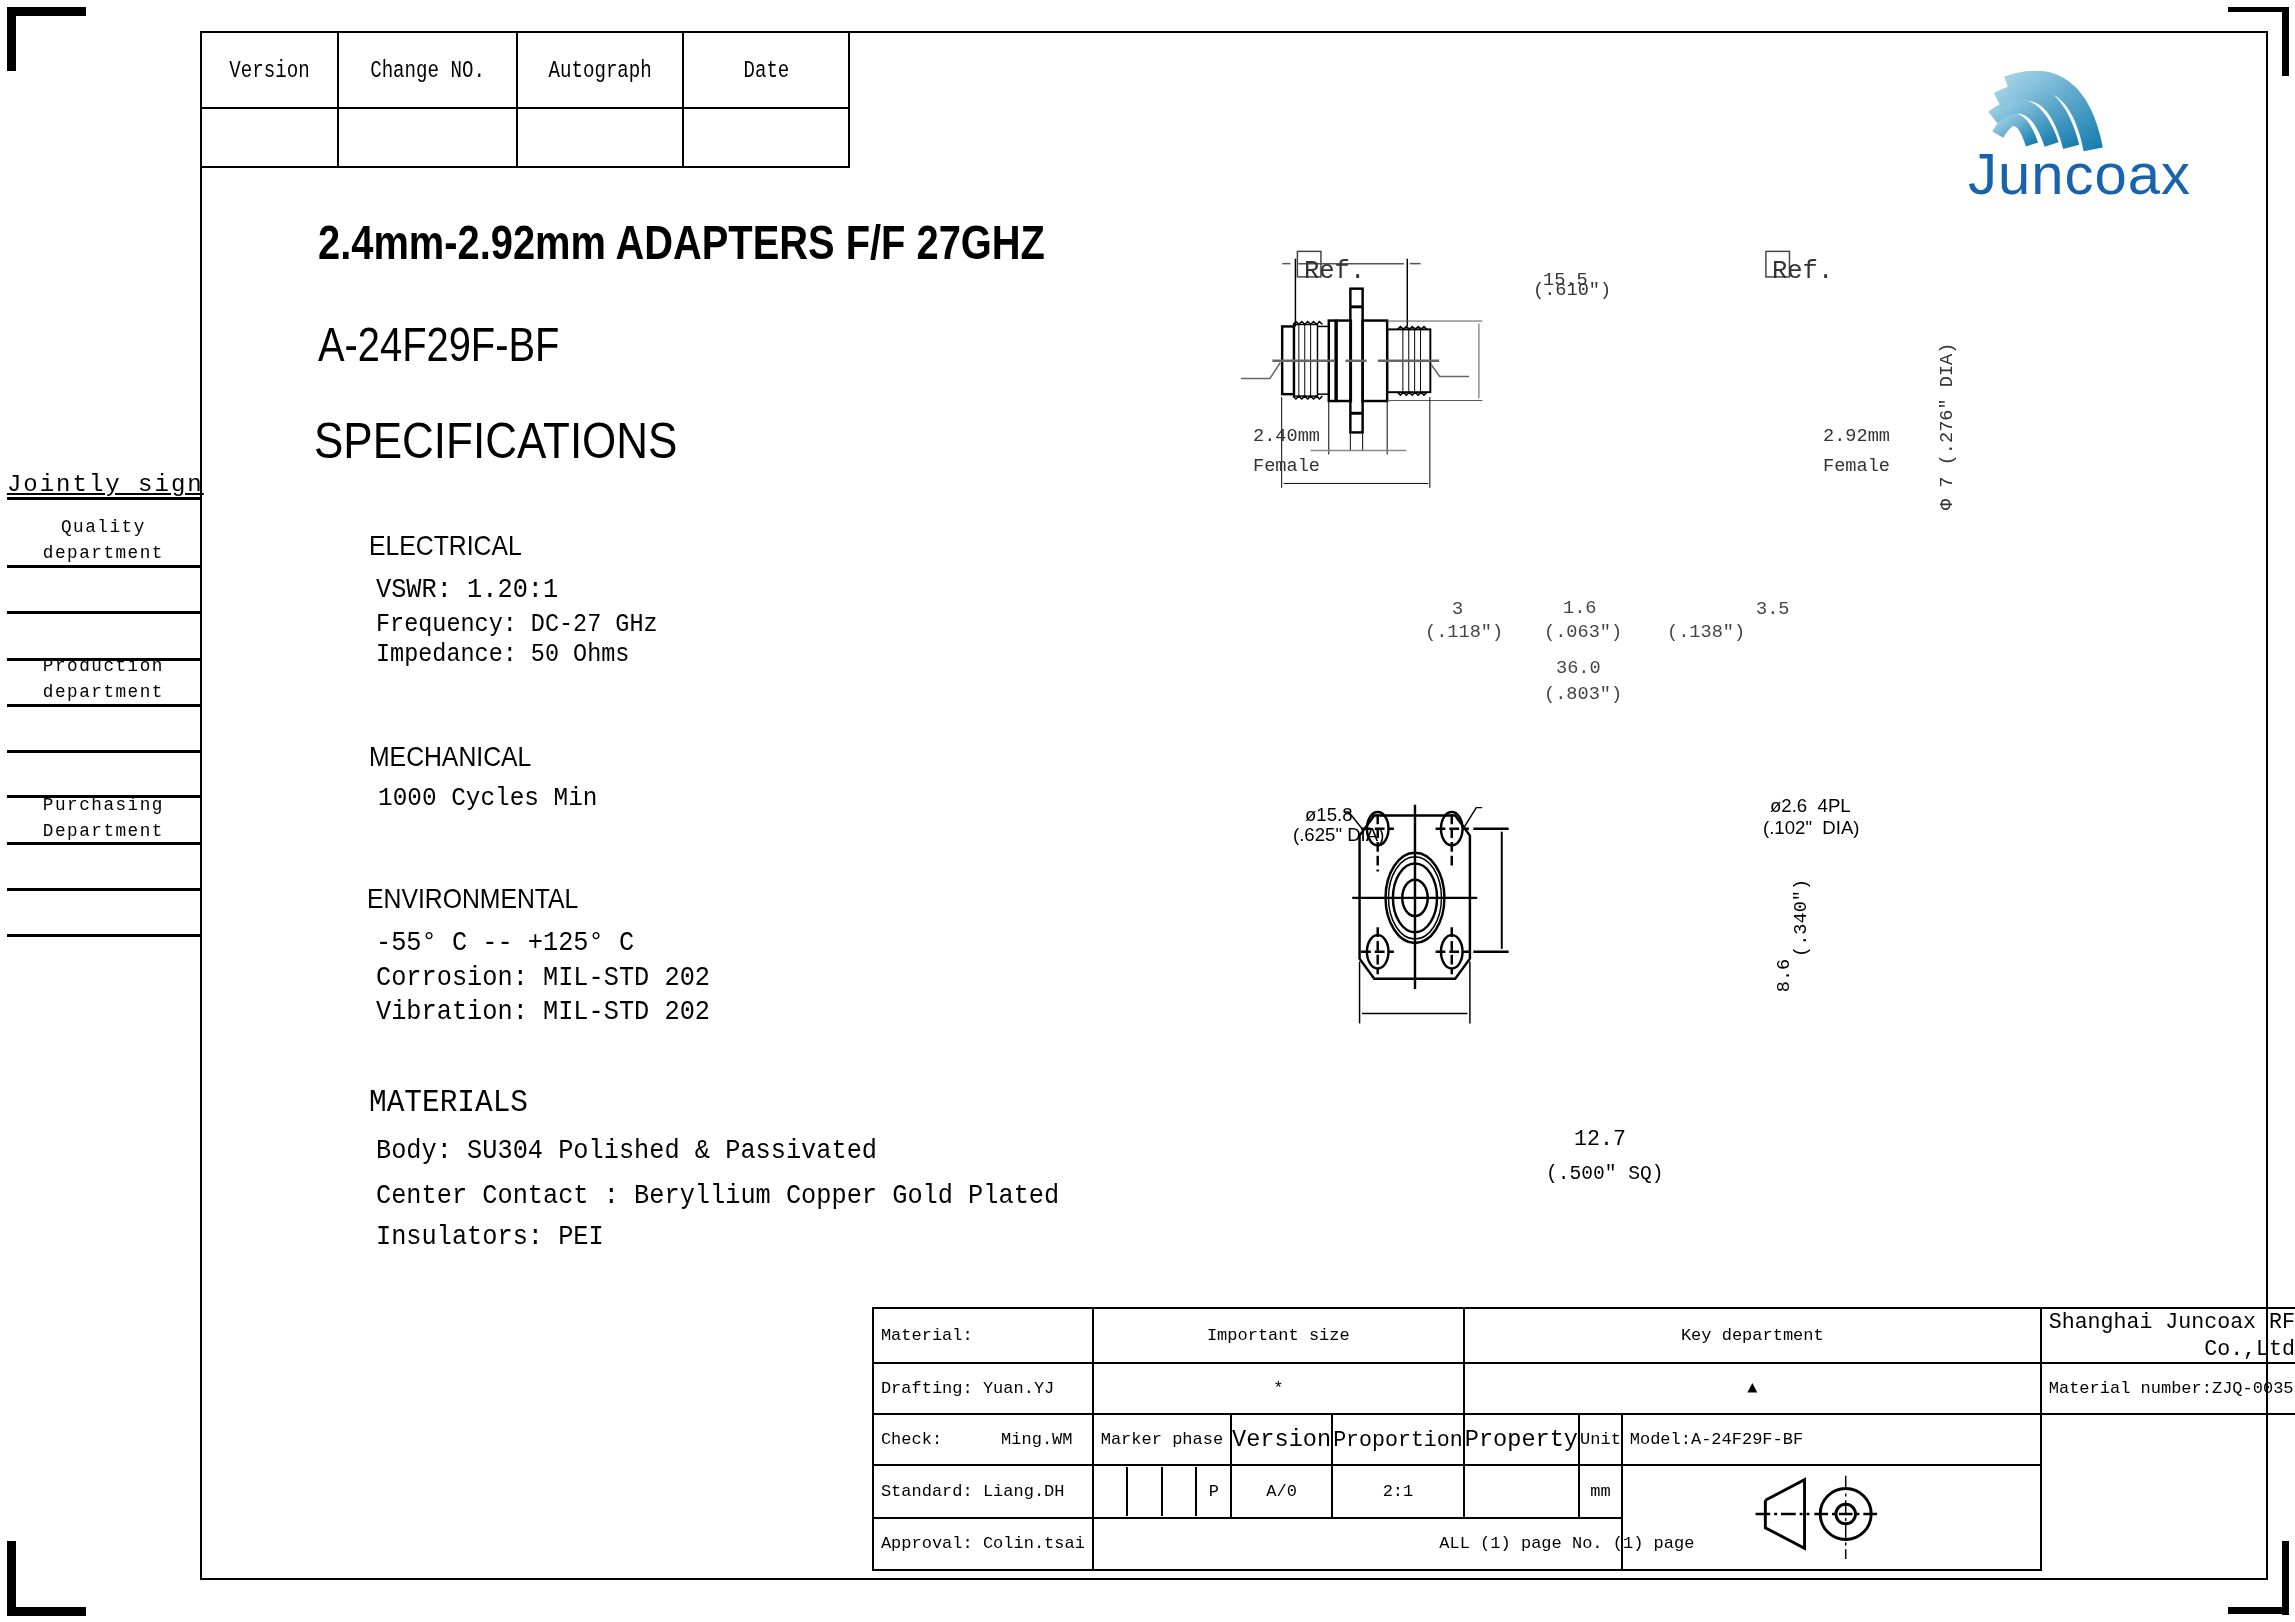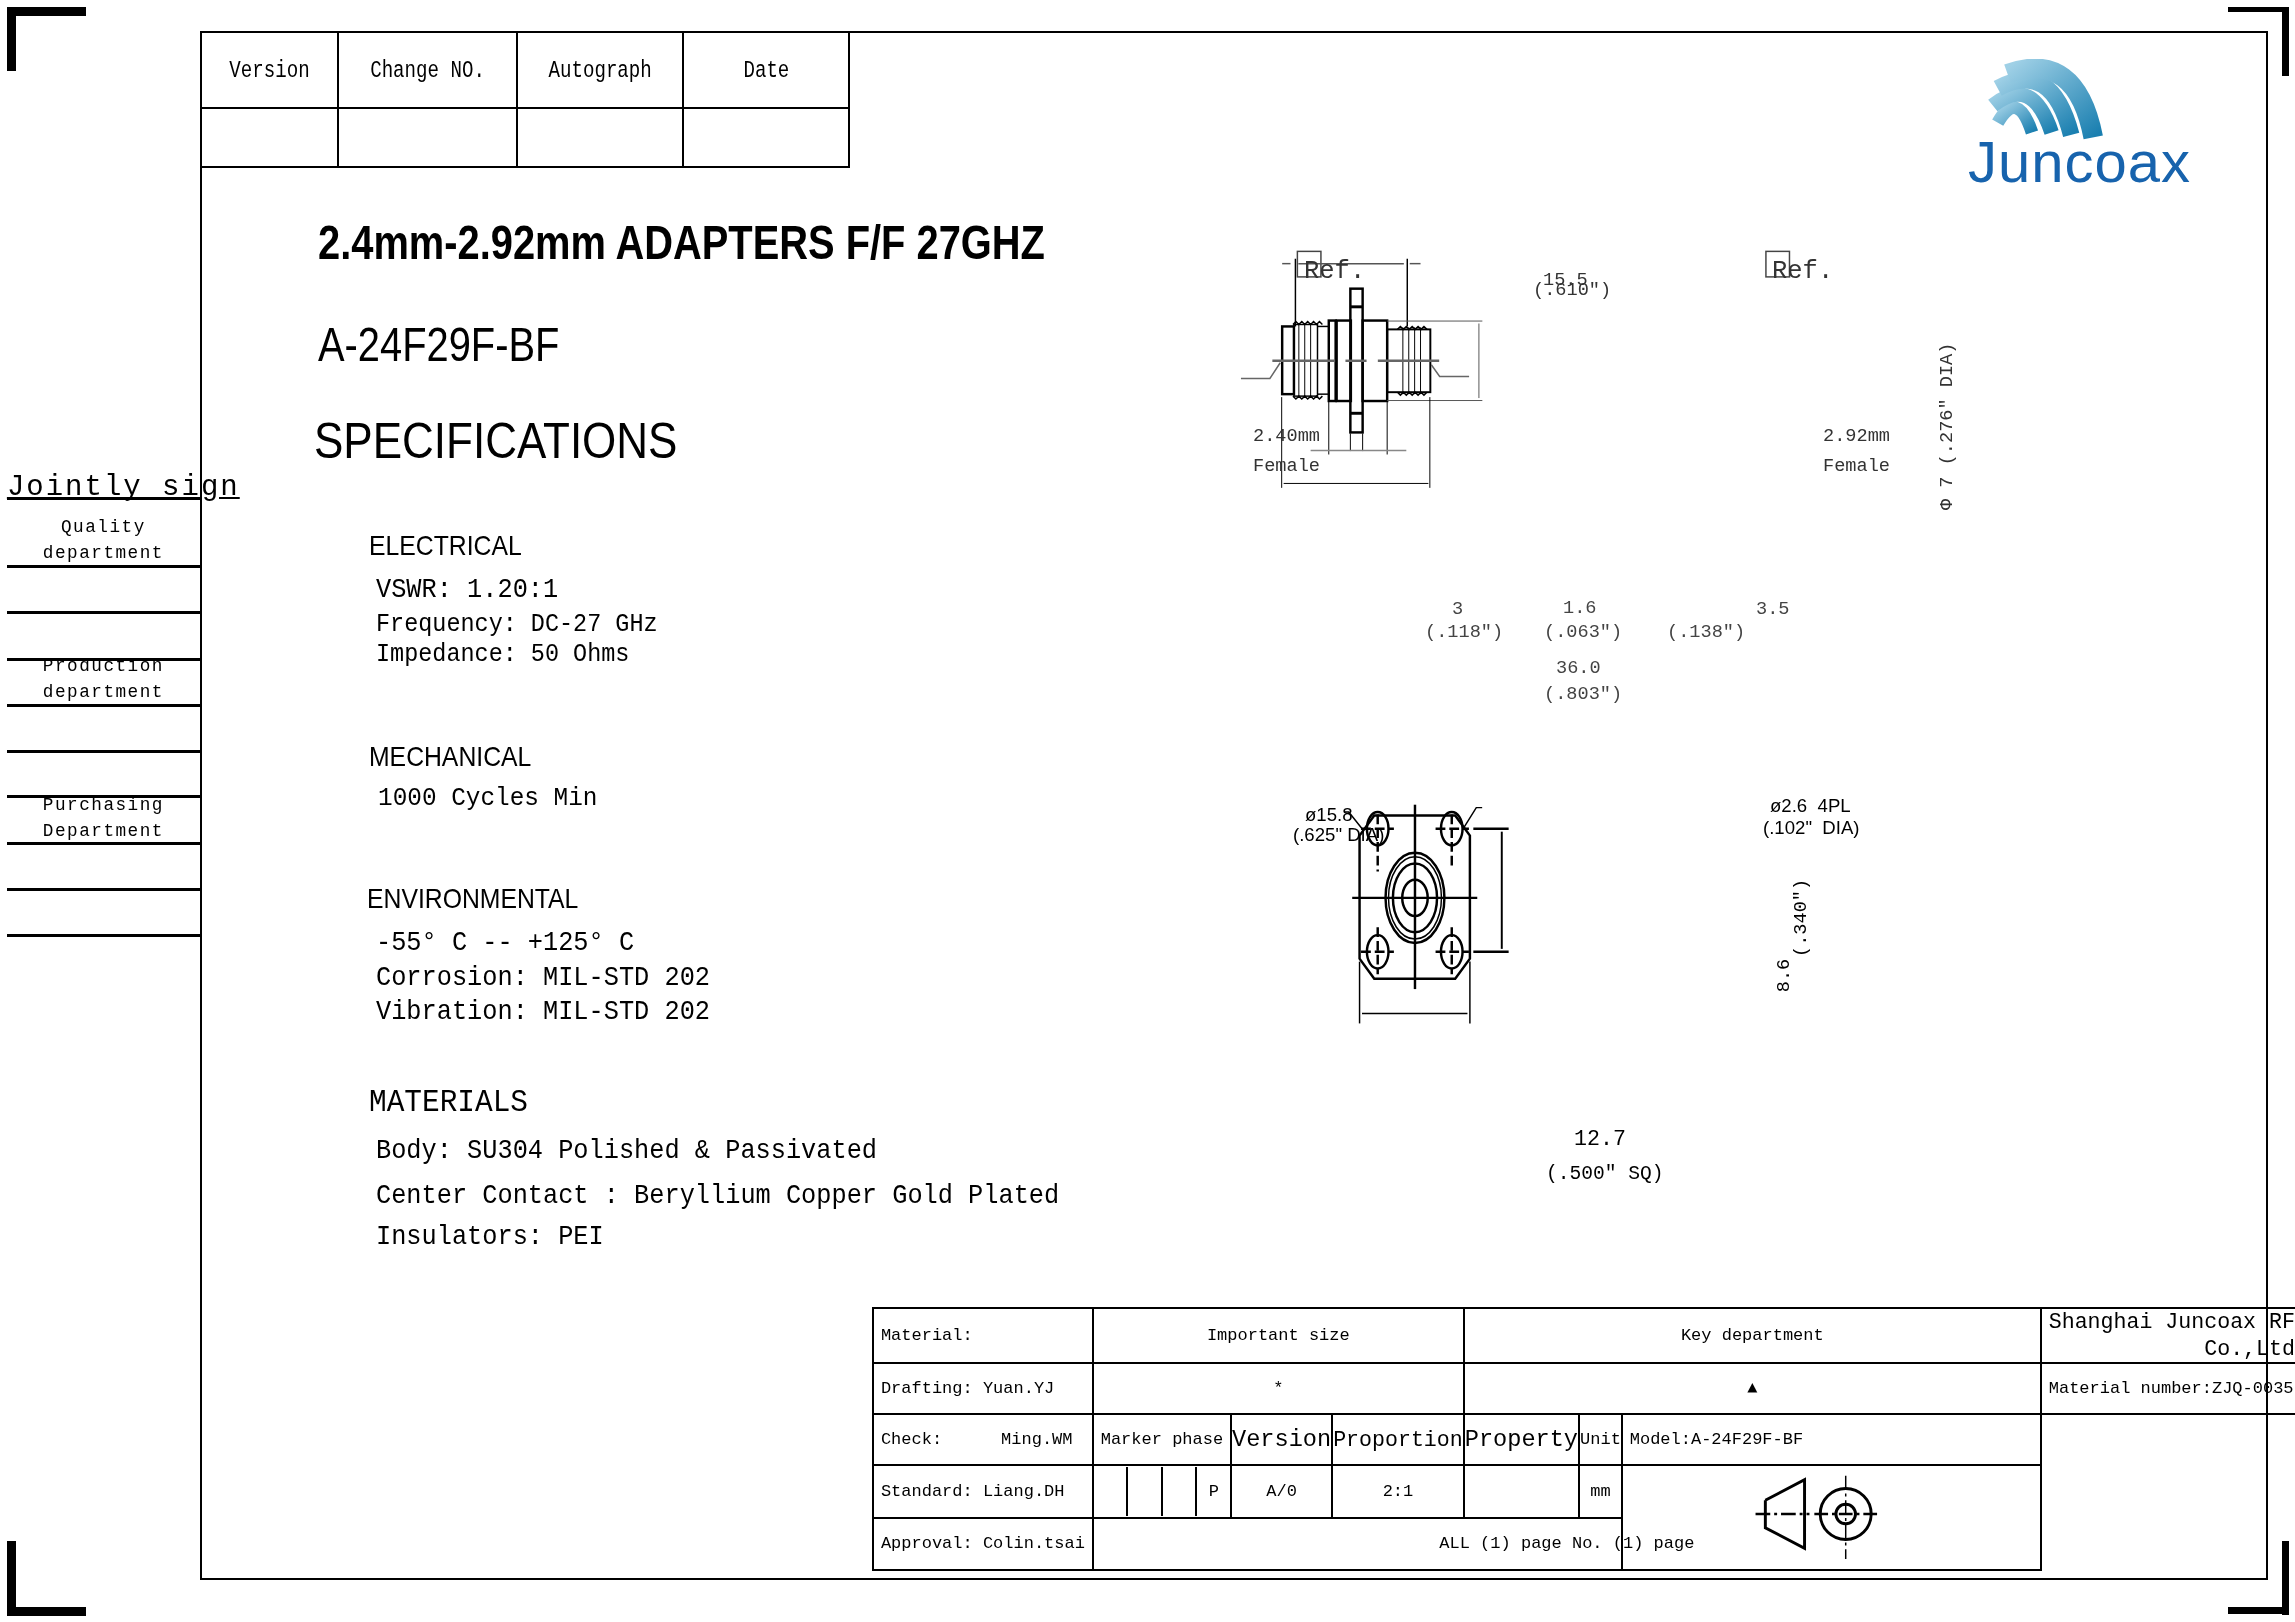--- a/index.html
+++ b/index.html
@@ -13,21 +13,21 @@
     .rev td { border: 2.9px solid #000; font-family: "Liberation Mono", monospace; font-size: 24.5px; text-align: center; vertical-align: middle; padding: 0; transform-origin: center; }
     .rev .hdr td { height: 74px; }
     .rev .row td { height: 57px; }
     .narrow { display: inline-block; transform: scaleX(0.78); white-space: nowrap; }
     
     .title { font-family: "Liberation Sans", sans-serif; font-weight: bold; white-space: nowrap; transform-origin: left top; }
     .sec-h { font-family: "Liberation Sans", sans-serif; font-size: 27.5px; white-space: nowrap; transform-origin: left top; transform: scaleX(0.9); }
     .spec-line { font-family: "Liberation Mono", monospace; font-size: 26.5px; white-space: nowrap; transform-origin: left top; transform: scaleX(0.92); }
     
     .side { position: absolute; left: 6.9px; top: 471px; width: 193px; }
-    .side .head { font-family: "Liberation Mono", monospace; font-size: 29px; letter-spacing: 2px; white-space: nowrap; text-decoration: underline; }
+    .side .head { font-family: "Liberation Mono", monospace; font-size: 24px; letter-spacing: 2px; white-space: nowrap; text-decoration: underline; }
     .side-line { position: absolute; left: 6.9px; width: 193px; height: 2.5px; background: #000; }
     .side-lbl { position: absolute; left: 6.9px; width: 193px; text-align: center; font-family: "Liberation Mono", monospace; font-size: 17.7px; line-height: 25.5px; letter-spacing: 1.5px; }
     
     .tb { position: absolute; left: 872px; top: 1307px; }
     .tb td { border: 2.9px solid #000; font-family: "Liberation Mono", monospace; font-size: 17px; padding: 0 6.9px; height: 49px; white-space: nowrap; vertical-align: middle; }
     .tb td.c { text-align: center; }
     .tb .small { font-size: 21.6px; }
     .logo-text { font-family: "Liberation Sans", sans-serif; font-size: 58px; color: #1763ad; letter-spacing: 1px; }
   </style>
 </head>
@@ -54,21 +54,21 @@
   </tr>
   <tr class="row">
     <td></td>
     <td></td>
     <td></td>
     <td></td>
   </tr>
 </tbody>
   </table>
 
-<div class="abs" style="left:1968px;top:59px;width:275px;height:132px;">
+<div class="abs" style="left:1968px;top:71px;width:275px;height:132px;">
   <svg width="275" height="98" viewBox="0 0 560 200" style="position:absolute;left:0;top:0;">
     <defs>
       <linearGradient id="lg" x1="0" y1="0" x2="1" y2="1">
         <stop offset="0" stop-color="#9fd0e6"></stop>
         <stop offset="1" stop-color="#1a7fb0"></stop>
       </linearGradient>
     </defs>
     <path d="M60 130 Q100 60 130 150" stroke="url(#lg)" stroke-width="26" fill="none"></path>
     <path d="M50 95 Q130 30 170 150" stroke="url(#lg)" stroke-width="30" fill="none"></path>
     <path d="M60 60 Q170 0 210 155" stroke="url(#lg)" stroke-width="34" fill="none"></path>

